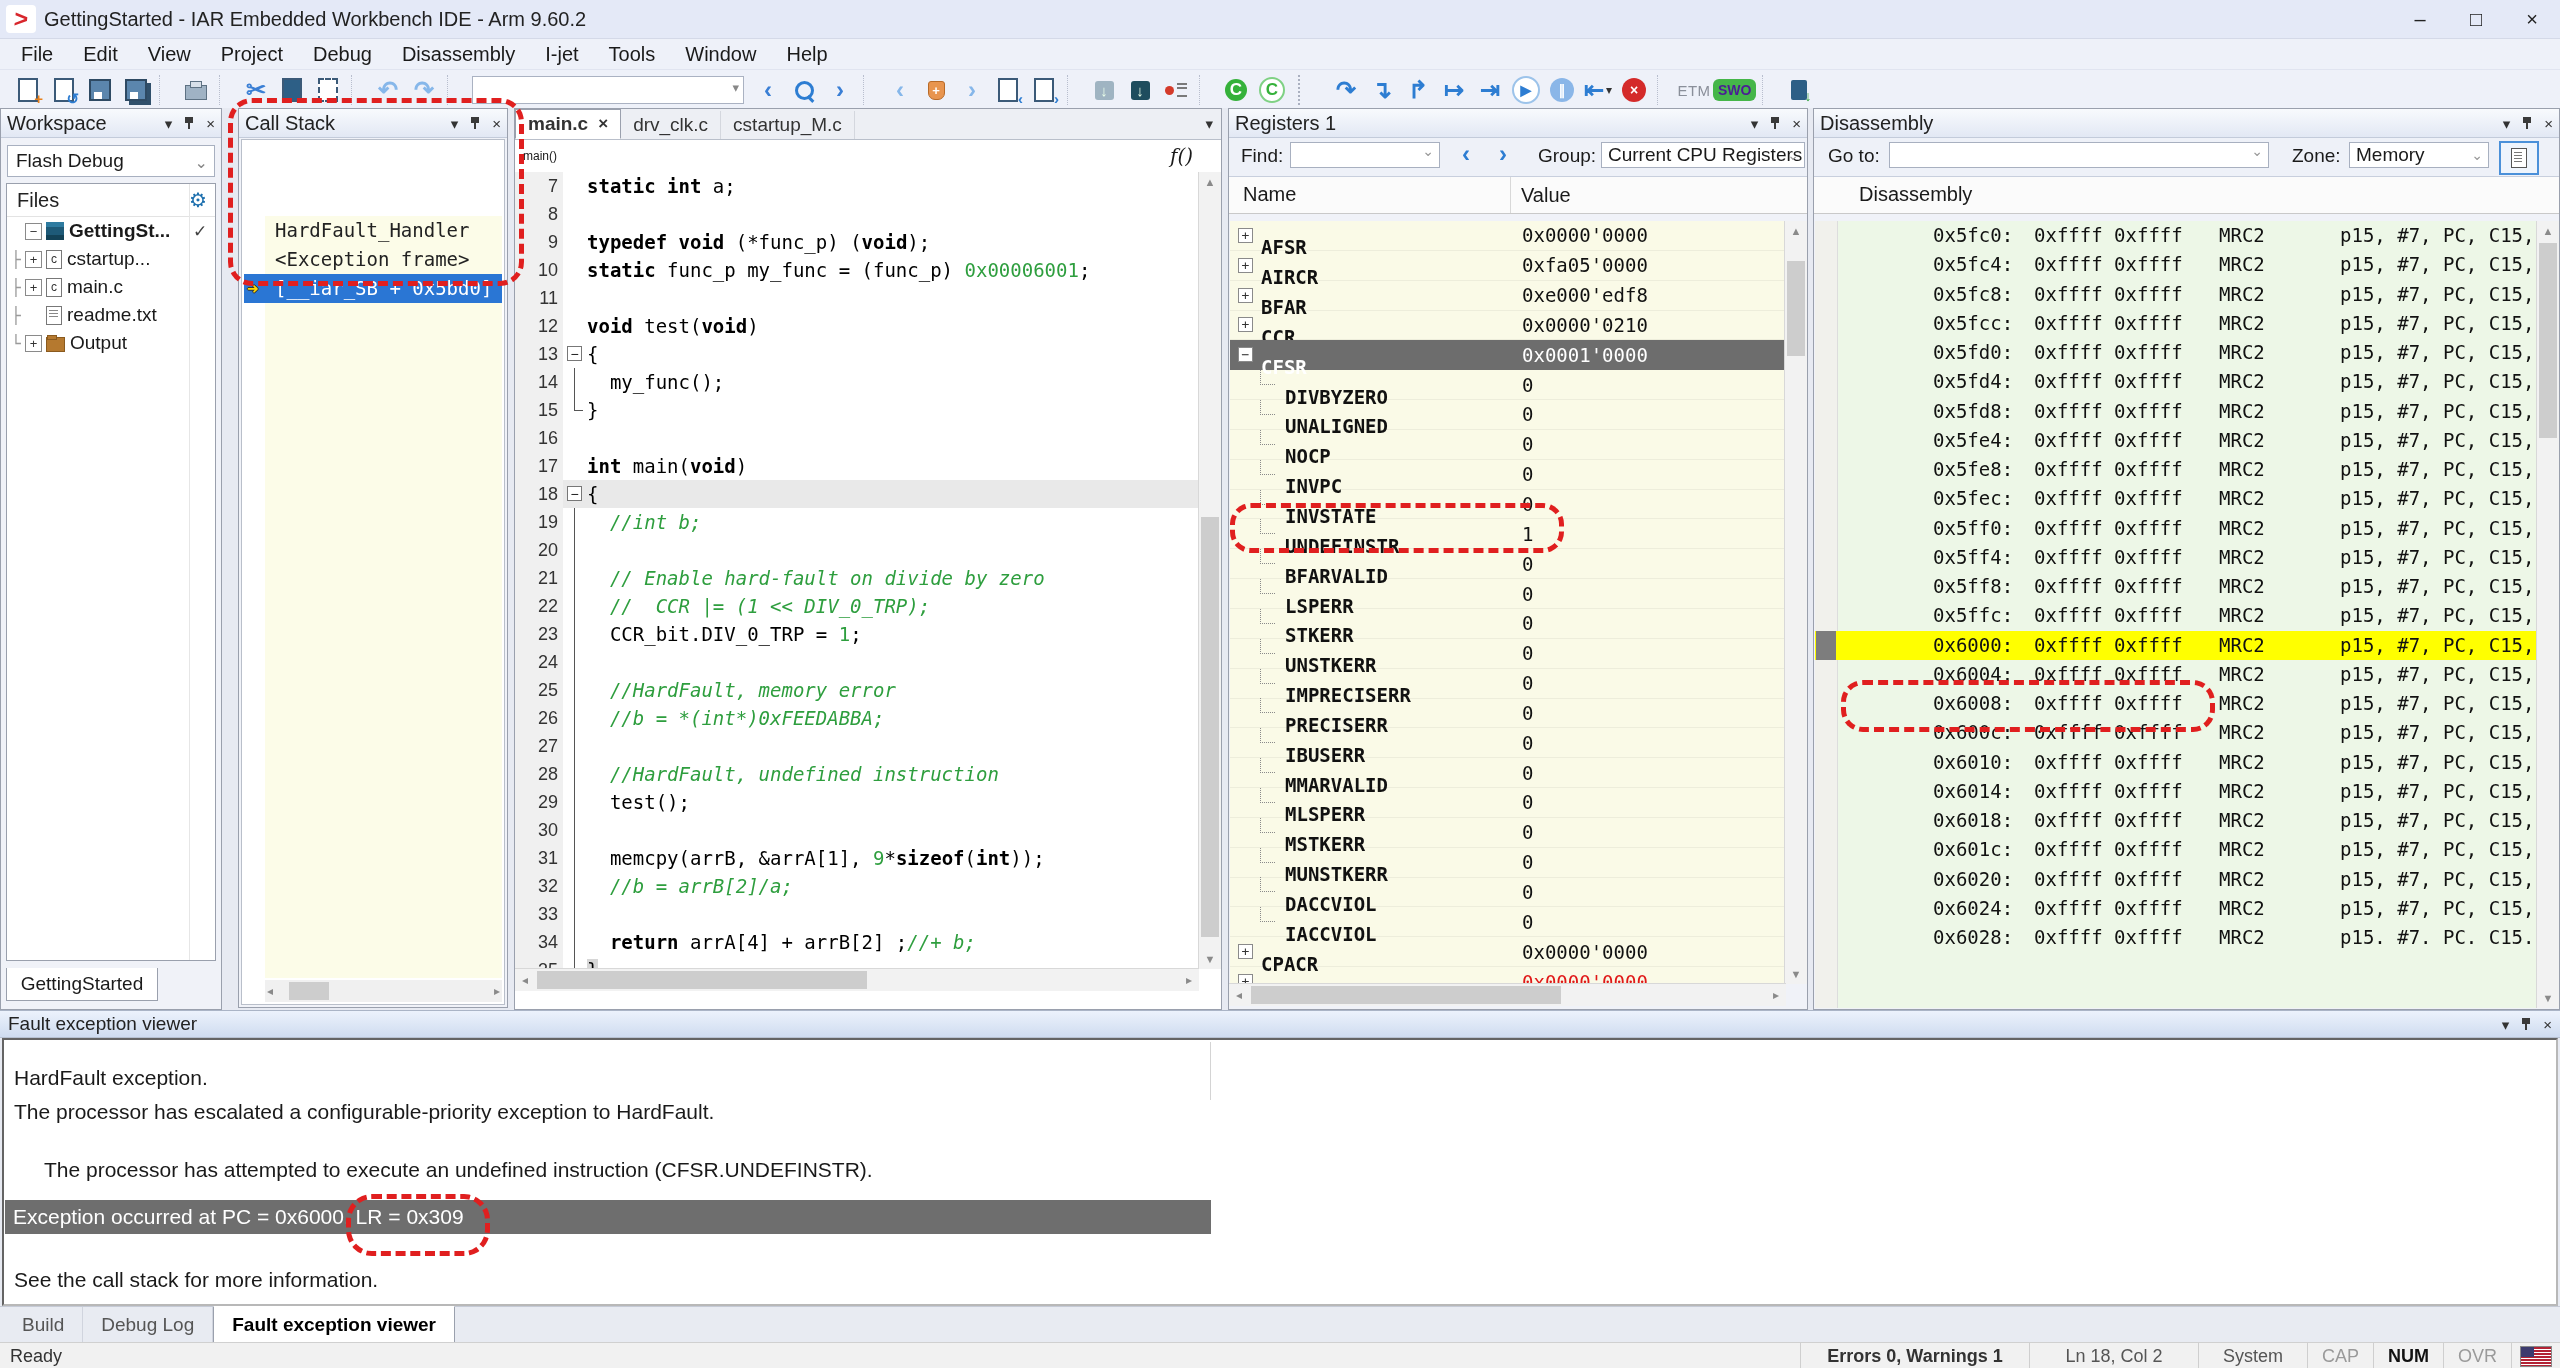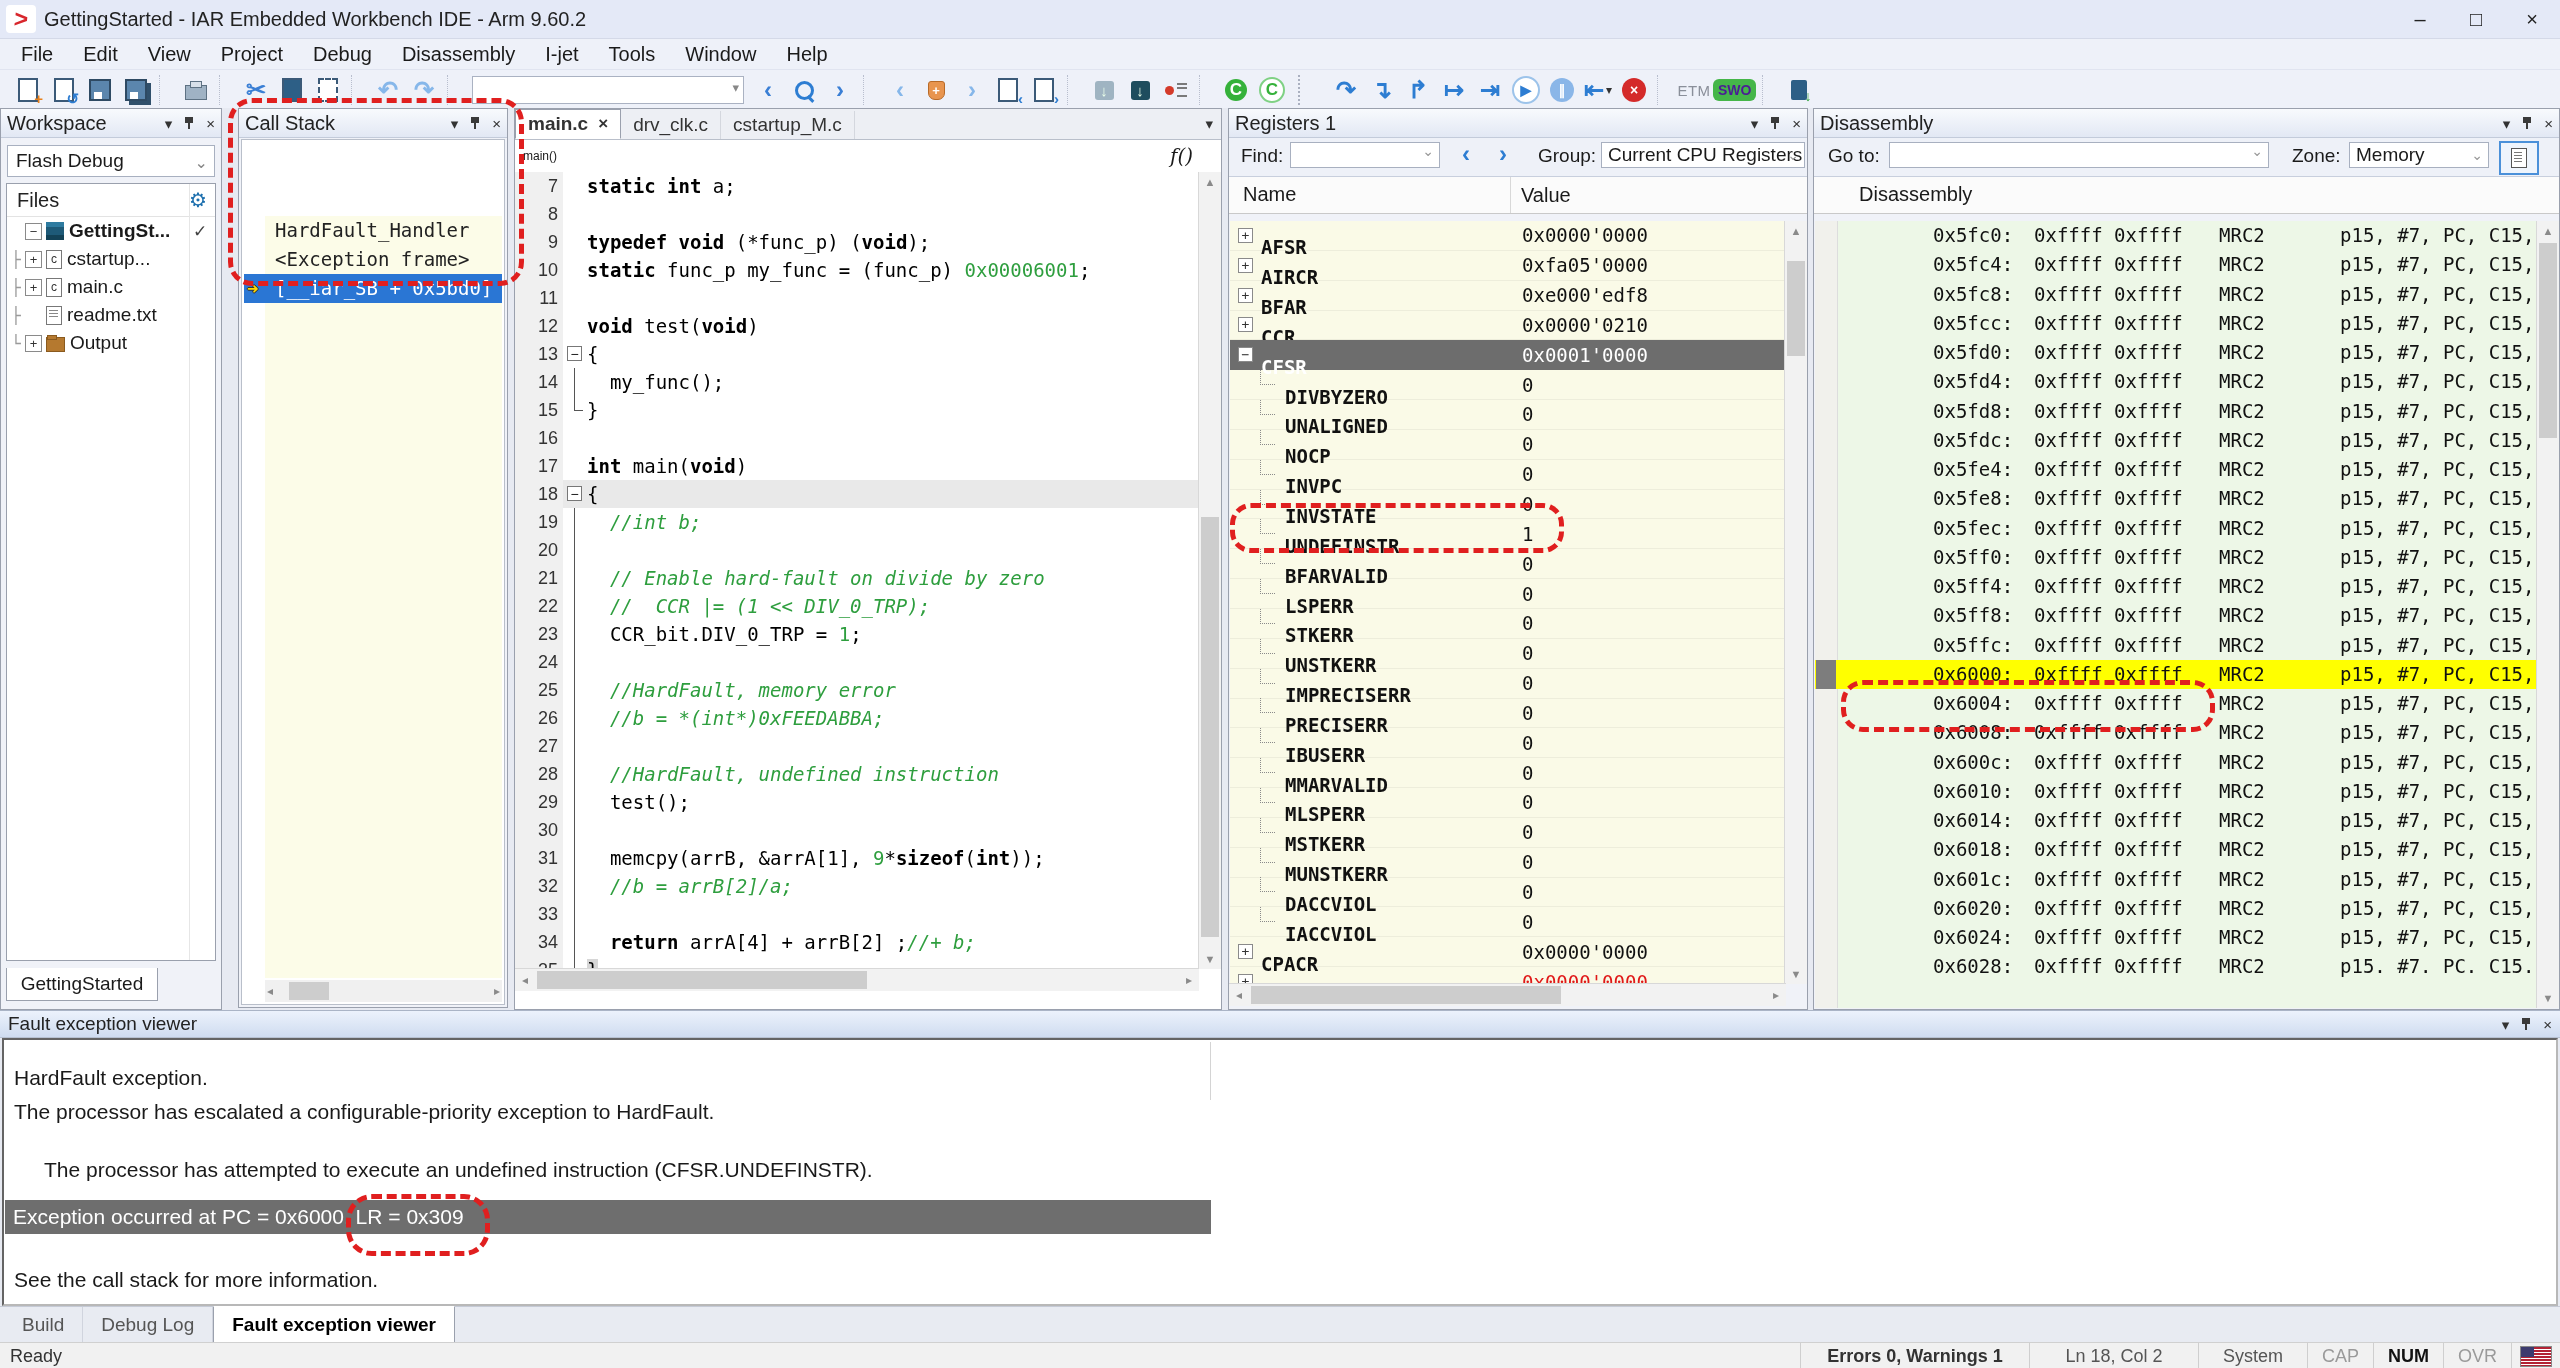--- a/index.html
+++ b/index.html
@@ -796,21 +796,20 @@
     </div>
     <div id="dis-rows">
       <div class="dis-gut"></div>
     <div class="dis-row"><span class="d-addr">0x5fc0:</span><span class="d-code">0xffff 0xffff</span><span class="d-mnem">MRC2</span><span class="d-ops">p15, #7, PC, C15,</span></div>
         <div class="dis-row"><span class="d-addr">0x5fc4:</span><span class="d-code">0xffff 0xffff</span><span class="d-mnem">MRC2</span><span class="d-ops">p15, #7, PC, C15,</span></div>
         <div class="dis-row"><span class="d-addr">0x5fc8:</span><span class="d-code">0xffff 0xffff</span><span class="d-mnem">MRC2</span><span class="d-ops">p15, #7, PC, C15,</span></div>
         <div class="dis-row"><span class="d-addr">0x5fcc:</span><span class="d-code">0xffff 0xffff</span><span class="d-mnem">MRC2</span><span class="d-ops">p15, #7, PC, C15,</span></div>
         <div class="dis-row"><span class="d-addr">0x5fd0:</span><span class="d-code">0xffff 0xffff</span><span class="d-mnem">MRC2</span><span class="d-ops">p15, #7, PC, C15,</span></div>
         <div class="dis-row"><span class="d-addr">0x5fd4:</span><span class="d-code">0xffff 0xffff</span><span class="d-mnem">MRC2</span><span class="d-ops">p15, #7, PC, C15,</span></div>
         <div class="dis-row"><span class="d-addr">0x5fd8:</span><span class="d-code">0xffff 0xffff</span><span class="d-mnem">MRC2</span><span class="d-ops">p15, #7, PC, C15,</span></div>
-        <div class="dis-row"><span class="d-addr">0x5fdc:</span><span class="d-code">0xffff 0xffff</span><span class="d-mnem">MRC2</span><span class="d-ops">p15, #7, PC, C15,</span></div>
         <div class="dis-row"><span class="d-addr">0x5fe4:</span><span class="d-code">0xffff 0xffff</span><span class="d-mnem">MRC2</span><span class="d-ops">p15, #7, PC, C15,</span></div>
         <div class="dis-row"><span class="d-addr">0x5fe8:</span><span class="d-code">0xffff 0xffff</span><span class="d-mnem">MRC2</span><span class="d-ops">p15, #7, PC, C15,</span></div>
         <div class="dis-row"><span class="d-addr">0x5fec:</span><span class="d-code">0xffff 0xffff</span><span class="d-mnem">MRC2</span><span class="d-ops">p15, #7, PC, C15,</span></div>
         <div class="dis-row"><span class="d-addr">0x5ff0:</span><span class="d-code">0xffff 0xffff</span><span class="d-mnem">MRC2</span><span class="d-ops">p15, #7, PC, C15,</span></div>
         <div class="dis-row"><span class="d-addr">0x5ff4:</span><span class="d-code">0xffff 0xffff</span><span class="d-mnem">MRC2</span><span class="d-ops">p15, #7, PC, C15,</span></div>
         <div class="dis-row"><span class="d-addr">0x5ff8:</span><span class="d-code">0xffff 0xffff</span><span class="d-mnem">MRC2</span><span class="d-ops">p15, #7, PC, C15,</span></div>
         <div class="dis-row"><span class="d-addr">0x5ffc:</span><span class="d-code">0xffff 0xffff</span><span class="d-mnem">MRC2</span><span class="d-ops">p15, #7, PC, C15,</span></div>
         <div class="dis-row hl"><div class="dis-marker"></div><span class="d-addr">0x6000:</span><span class="d-code">0xffff 0xffff</span><span class="d-mnem">MRC2</span><span class="d-ops">p15, #7, PC, C15,</span></div>
         <div class="dis-row"><span class="d-addr">0x6004:</span><span class="d-code">0xffff 0xffff</span><span class="d-mnem">MRC2</span><span class="d-ops">p15, #7, PC, C15,</span></div>
         <div class="dis-row"><span class="d-addr">0x6008:</span><span class="d-code">0xffff 0xffff</span><span class="d-mnem">MRC2</span><span class="d-ops">p15, #7, PC, C15,</span></div>

